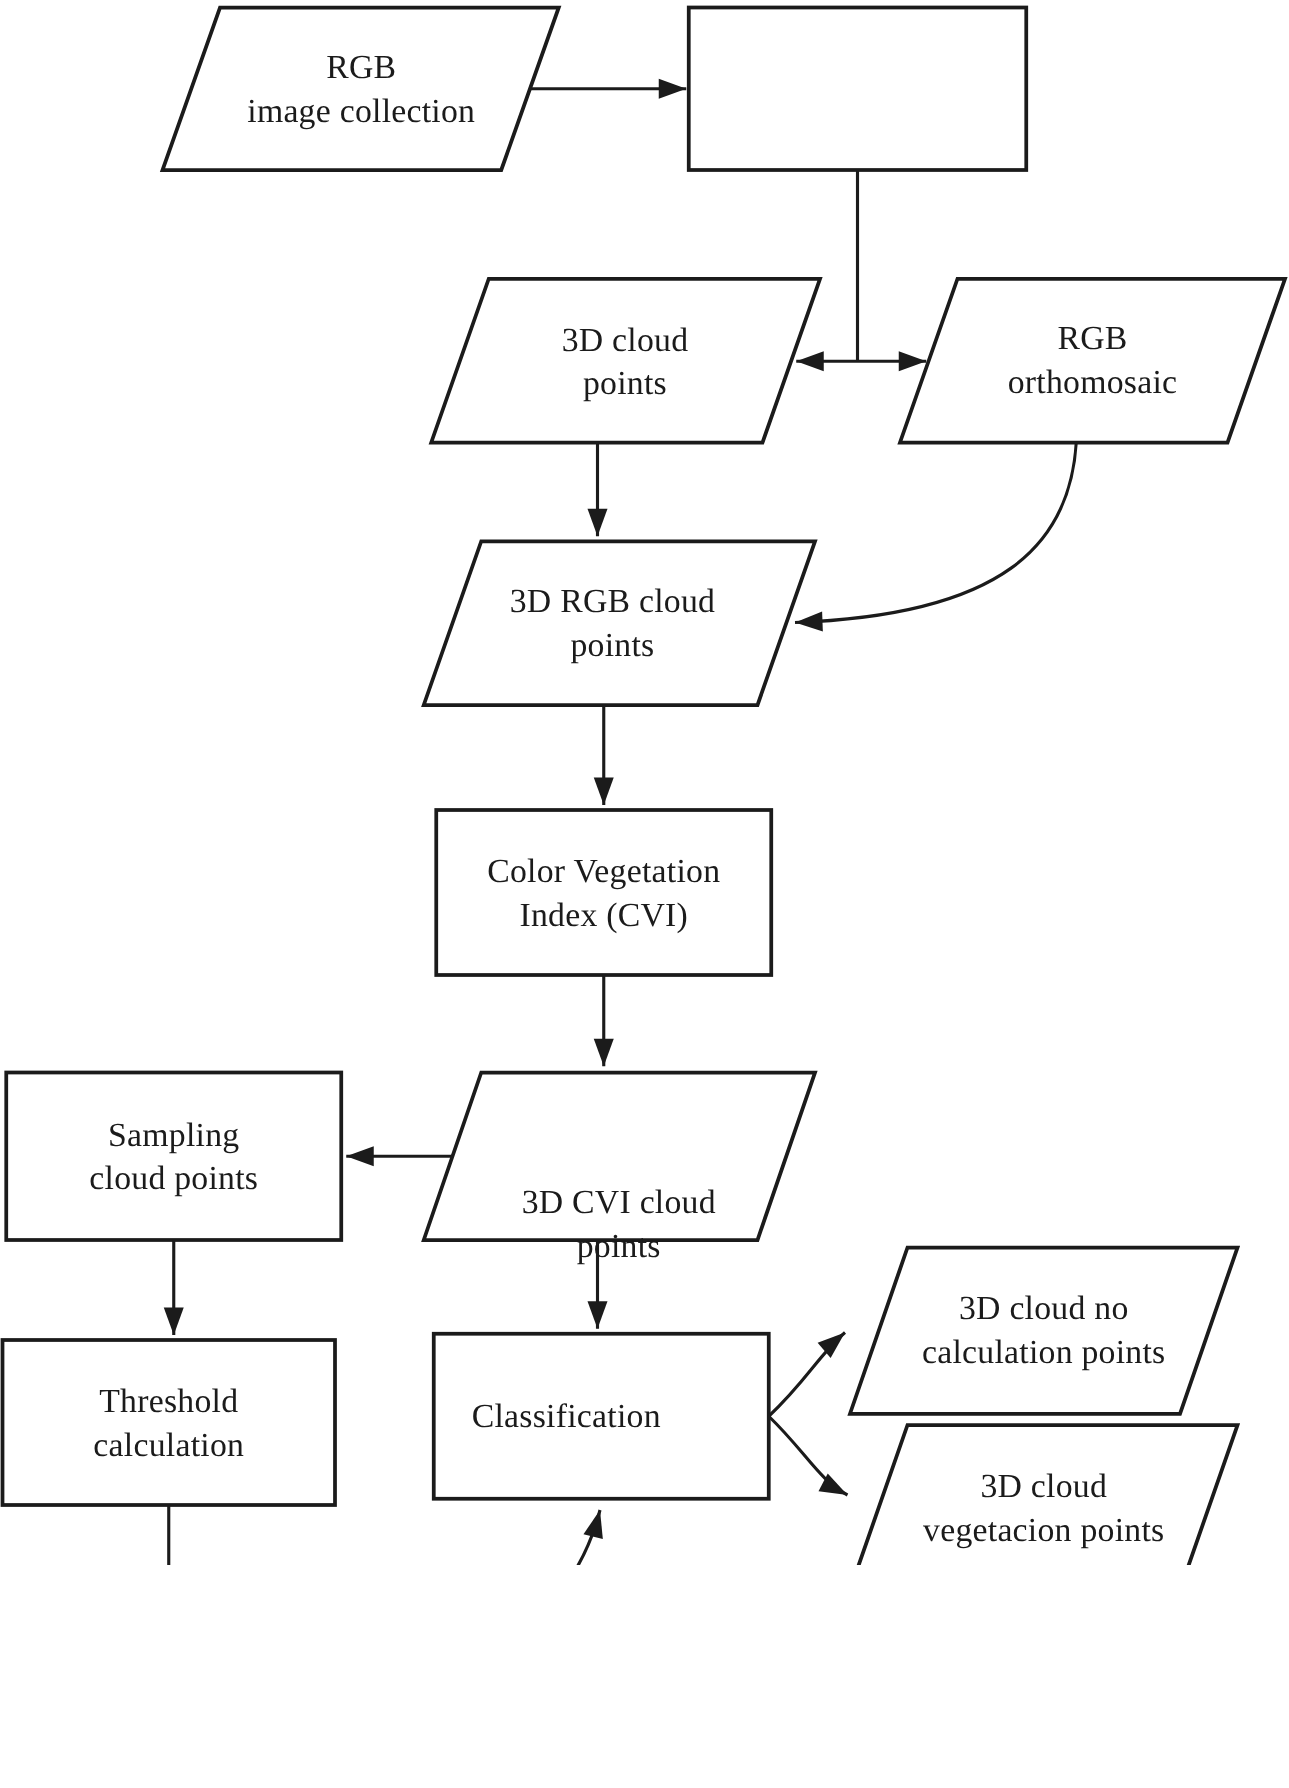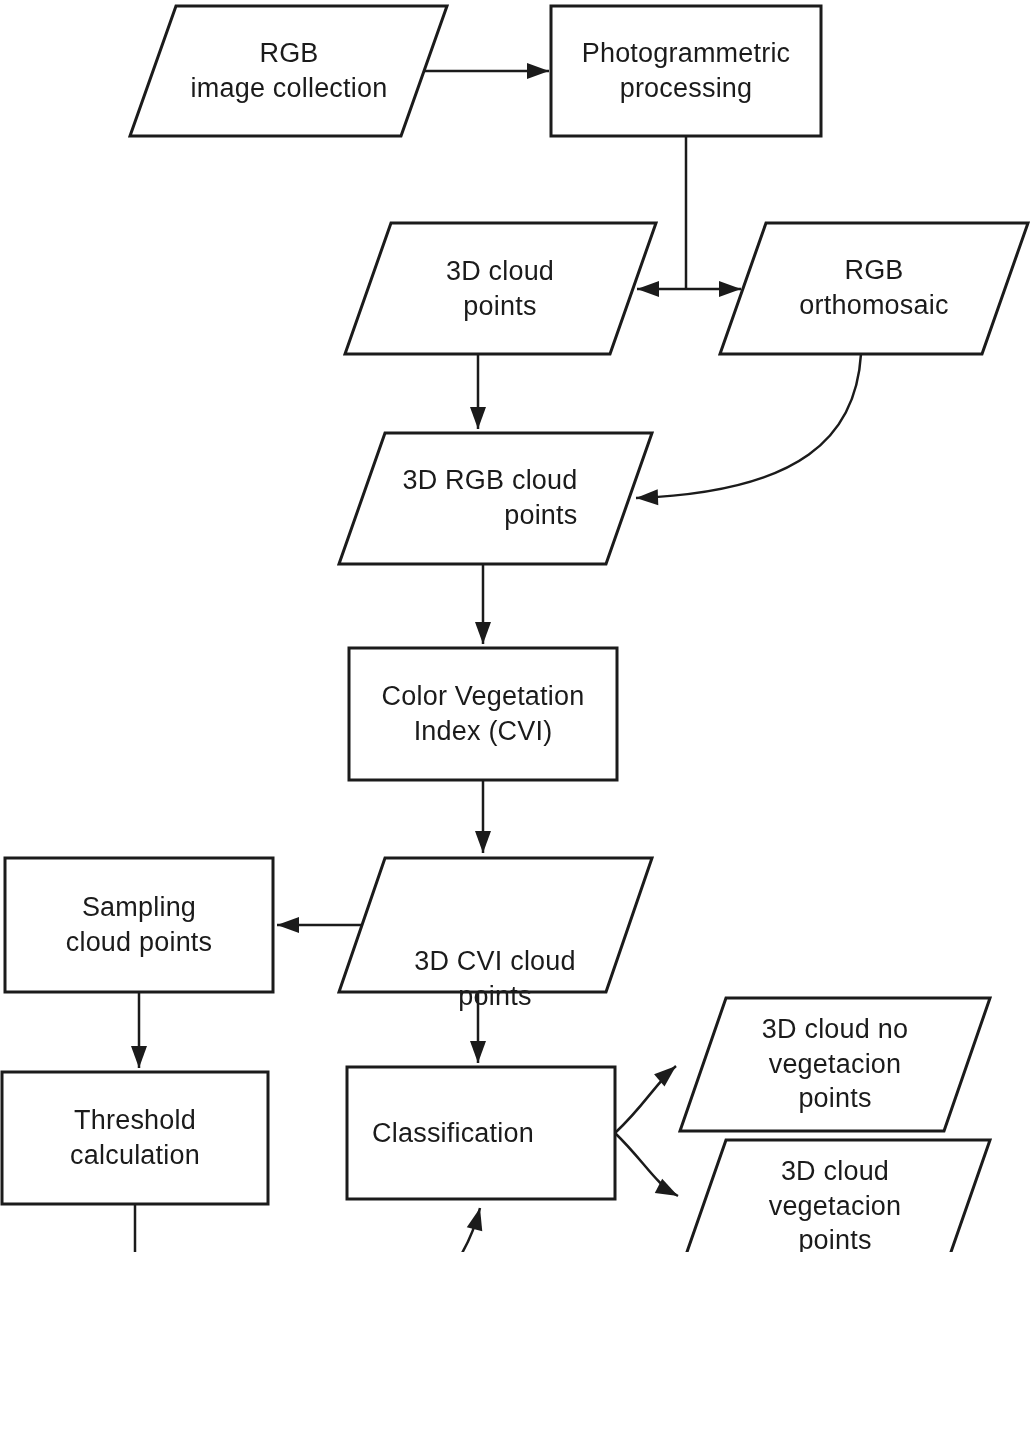--- a/index.html
+++ b/index.html
@@ -1,21 +1,21 @@
 <!DOCTYPE html>
 <html><head>
 <meta charset="utf-8">
 <style>
   html, body { margin: 0; padding: 0; background: #ffffff; }
   .canvas {
     position: relative;
     width: 1031px;
     height: 1252px;
     background: #ffffff;
-    font-family: Liberation Sans, sans-serif;
+    font-family: Liberation Serif, serif;
     overflow: hidden;
   }
   .canvas svg { position: absolute; left: 0; top: 0; }
   .node-label {
     position: absolute;
     transform: translate(-50%, -50%);
     text-align: center;
     white-space: pre-line;
     font-size: 27px;
     line-height: 1.28;
@@ -64,36 +64,34 @@
       <rect x="347" y="1067" width="268" height="132"></rect>
       <rect x="2" y="1072" width="266" height="132"></rect>
       <polygon points="27,1283 276,1283 230,1415 -19,1415"></polygon>
       <polygon points="726,998 990,998 944,1131 680,1131"></polygon>
       <polygon points="726,1140 990,1140 944,1272 680,1272"></polygon>
     </g>
   </svg>
 
   <div class="node-label" style="left:289px; top:71px;">RGB
 image collection</div>
-  <div class="node-label" style="left:686px; top:71px;">Photogrammetric
-processing</div>
   <div class="node-label" style="left:500px; top:289px;">3D cloud
 points</div>
   <div class="node-label" style="left:874px; top:288px;">RGB
 orthomosaic</div>
-  <div class="node-label" style="left:490px; top:498px;text-align:right;">3D RGB cloud
+  <div class="node-label" style="left:490px; top:498px;">3D RGB cloud
 points</div>
   <div class="node-label" style="left:139px; top:925px;">Sampling
 cloud points</div>
   <div class="node-label" style="left:483px; top:714px;">Color Vegetation
 Index (CVI)</div>
   <div class="node-label" style="left:495px; top:979px;">3D CVI cloud
 points</div>
   <div class="node-label" style="left:453px; top:1133px;">Classification</div>
   <div class="node-label" style="left:135px; top:1138px;">Threshold
 calculation</div>
   <div class="node-label" style="left:131px; top:1348px;">Threshold</div>
   <div class="node-label" style="left:835px; top:1064px;">3D cloud no
-vegetacion points</div>
+calculation points</div>
   <div class="node-label" style="left:835px; top:1206px;">3D cloud
 vegetacion points</div>
 
 </div>
 
 </body></html>

